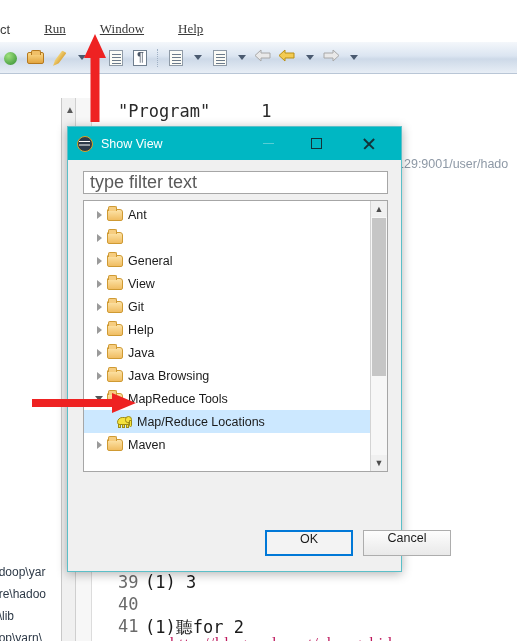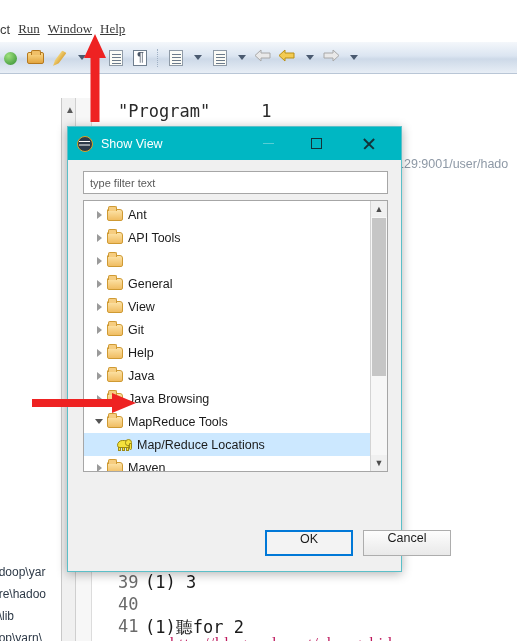--- a/index.html
+++ b/index.html
@@ -11,21 +11,21 @@
     position:relative;
     overflow:hidden;
     -webkit-font-smoothing:antialiased;
   }
 
   
   #ide { position:absolute; inset:0; background:#ffffff; }
 
   .menubar {
     position:absolute; left:0; top:18px; height:22px; width:517px;
-    display:flex; align-items:center; gap:8px; padding-left:0px;
+    display:flex; align-items:center; gap:34px; padding-left:0px;
     font-size:13px; color:#3a3a3a; background:#ffffff;
   }
   .menubar .mi { white-space:nowrap; }
   .menubar .mn { text-decoration:underline;font-family:Liberation Serif, serif; }
 
   .toolbar {
     position:absolute; left:0; top:42px; width:517px; height:32px;
     background:linear-gradient(#f4f7fb,#dbe5f1 45%,#cdd9e8 55%,#e8eef6);
     border-bottom:1px solid #b9c6d6;
     display:flex; align-items:center; gap:4px; padding-left:2px;
@@ -149,21 +149,21 @@
     content:"";position:absolute;left:0;top:6px;width:14px;height:1.5px;background:#13343a;
   }
   .cls-glyph:before{transform:rotate(45deg);}
   .cls-glyph:after{transform:rotate(-45deg);}
 
   .dlgbody { position:relative; padding:0; }
 
   .filterbox {
     position:absolute; left:15px; top:11px; width:305px; height:23px;
     background:#ffffff; border:1px solid #a6a6a6;
-    font-size:11px; color:#5a5a5a;
+    font-size:18px; color:#5a5a5a;
     display:flex; align-items:center; padding-left:6px;
   }
 
   .treebox {
     position:absolute; left:15px; top:40px; width:305px; height:272px;
     background:#ffffff; border:1px solid #a6a6a6; overflow:hidden;
   }
   .tree { position:absolute; left:0; top:0; right:17px; top:2px; }
   .trow {
     height:23px; display:flex; align-items:center; font-size:12.5px; color:#1b1b1b;
@@ -365,27 +365,20 @@
       <div class="tree">
 
         <div class="trow">
           <span class="twist">
               <i class="chev-r"></i>
             </span>
           <span class="folder"></span>
           <span class="tlabel">Ant</span>
         </div>
 
-        <div class="trow">
-          <span class="twist">
-              <i class="chev-r"></i>
-            </span>
-          <span class="folder"></span>
-          <span class="tlabel">API Tools</span>
-        </div>
 
         <div class="trow">
           <span class="twist">
               <i class="chev-r"></i>
             </span>
           <span class="folder"></span>
         </div>
 
         <div class="trow">
           <span class="twist">

